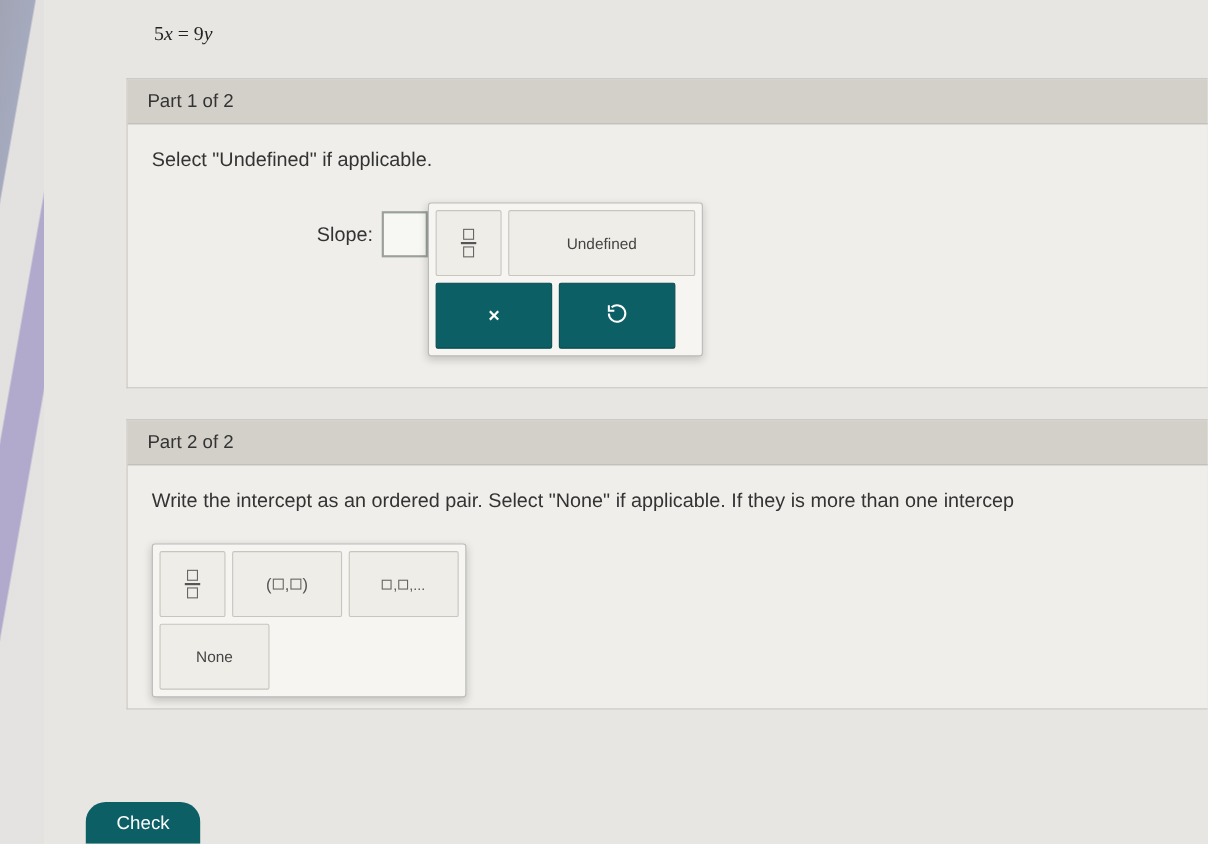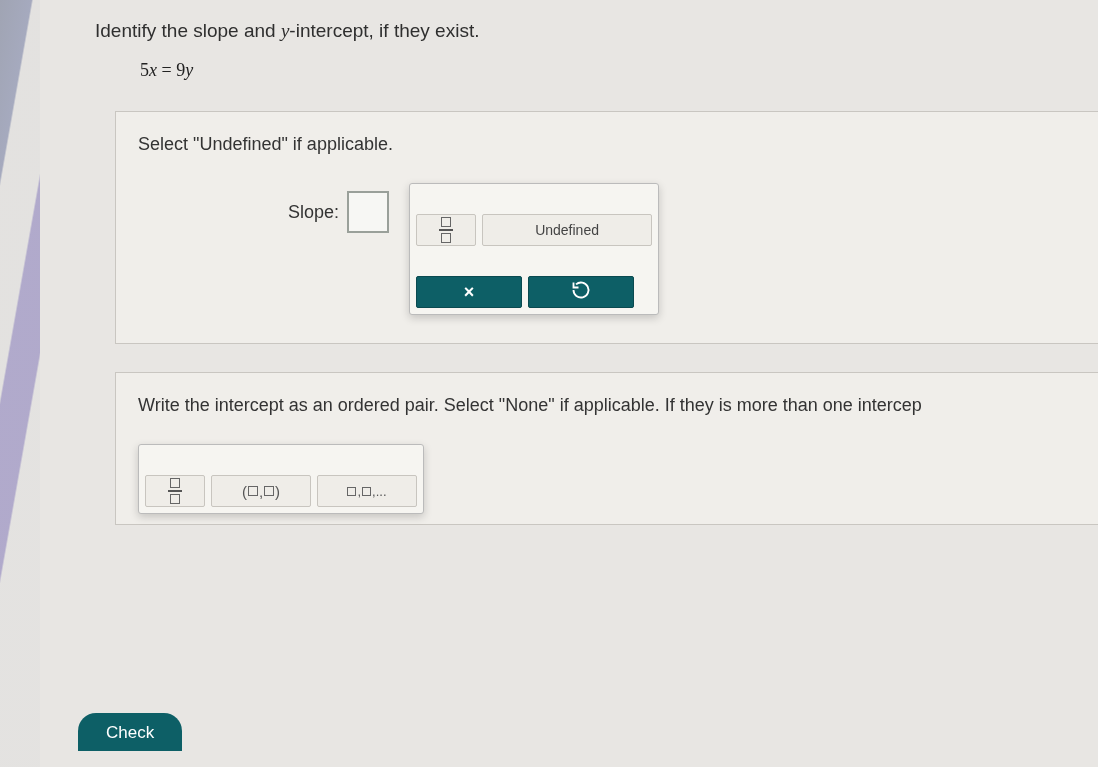--- a/index.html
+++ b/index.html
@@ -48,21 +48,20 @@
     padding: 22px 22px 28px 22px;
   }
   .instruction {
     font-size: 18px;
     color: #333;
     margin-bottom: 28px;
   }
   .answer-row {
     display: flex;
     align-items: flex-start;
-    gap: 20px;
     text-align: right;
   }
   .label-input {
     display: flex;
     align-items: center;
     gap: 8px;
     margin-left: 150px;
     margin-top: 8px;
   }
   .label-input.second {
@@ -104,29 +103,28 @@
   }
   .palette-row {
     display: flex;
     gap: 6px;
     margin-bottom: 6px;
   }
   .palette-row:last-child { margin-bottom: 0; }
   .pal-btn {
     background: #efede8;
     border: 1px solid #c8c5bf;
-    height: 32px;
+    height: 60px;
     display: flex;
     align-items: center;
     justify-content: center;
     font-size: 14px;
     color: #444;
     cursor: pointer;
     border-radius: 2px;
-    margin-top: 24px;
   }
   .pal-btn.w-small { width: 60px; }
   .pal-btn.w-med { width: 106px; }
   .pal-btn.w-wide { width: 170px; }
   .pal-btn.w-100 { width: 100px; }
   .pal-btn.teal {
     background: #0d5f66;
     color: #fff;
     border: 1px solid #0a4a50;
     font-size: 18px;
@@ -166,21 +164,21 @@
     display:flex;
     align-items:center;
     gap:1px;
   }
   .list-icon .sq {
     width: 9px; height: 9px; border: 1.2px solid #666; display:inline-block;
   }
   .check-btn {
     position: absolute;
     left: 78px;
-    bottom: 16px;
+    bottom: 0px;
     background: #0d5f66;
     color: #fff;
     border: none;
     border-radius: 18px 18px 0 0;
     padding: 10px 28px 8px 28px;
     font-size: 17px;
     cursor: pointer;
   }
   .left-edge {
     position: absolute;
@@ -191,29 +189,27 @@
     opacity: 0.35;
   }
 </style>
 </head>
 <body>
 
 <div class="left-edge"></div>
 
 <div class="page">
 
-  <div class="question-text">
-    Identify the slope and <span class="italic-y">y</span>-intercept, if they exist.
-  </div>
 
   <div class="equation">
     <span class="num">5</span>x<span class="num"> = 9</span>y
   </div>
 
   <div class="part-container">
+    <div class="part-header">Part 1 of 2</div>
     <div class="part-body">
       <div class="instruction">Select "Undefined" if applicable.</div>
       <div class="answer-row">
         <div class="label-input">
           <span class="field-label">Slope:</span>
           <div class="answer-box"></div>
         </div>
         <div class="palette">
           <div class="palette-row">
             <div class="pal-btn w-small">
@@ -237,20 +233,21 @@
                 </svg>
               </span>
             </div>
           </div>
         </div>
       </div>
     </div>
   </div>
 
   <div class="part-container" style="margin-bottom:0;">
+    <div class="part-header">Part 2 of 2</div>
     <div class="part-body" style="padding-bottom:10px;">
       <div class="instruction">Write the intercept as an ordered pair. Select "None" if applicable. If they is more than one intercep</div>
       <div class="answer-row">
         <div class="palette">
           <div class="palette-row">
             <div class="pal-btn w-small">
               <span class="frac-icon">
                 <span class="sq"></span>
                   <span class="bar"></span>
                   <span class="sq"></span>
@@ -260,20 +257,23 @@
               <span class="pair-icon">
                 (<span class="sq"></span>,<span class="sq"></span>)
               </span>
             </div>
             <div class="pal-btn w-100">
               <span class="list-icon">
                 <span class="sq"></span>,<span class="sq"></span>,...
               </span>
             </div>
           </div>
+          <div class="palette-row">
+            <div class="pal-btn w-100">None</div>
+          </div>
         </div>
       </div>
     </div>
   </div>
 
 </div>
 
 <button class="check-btn">Check</button>
 
 </body></html>

